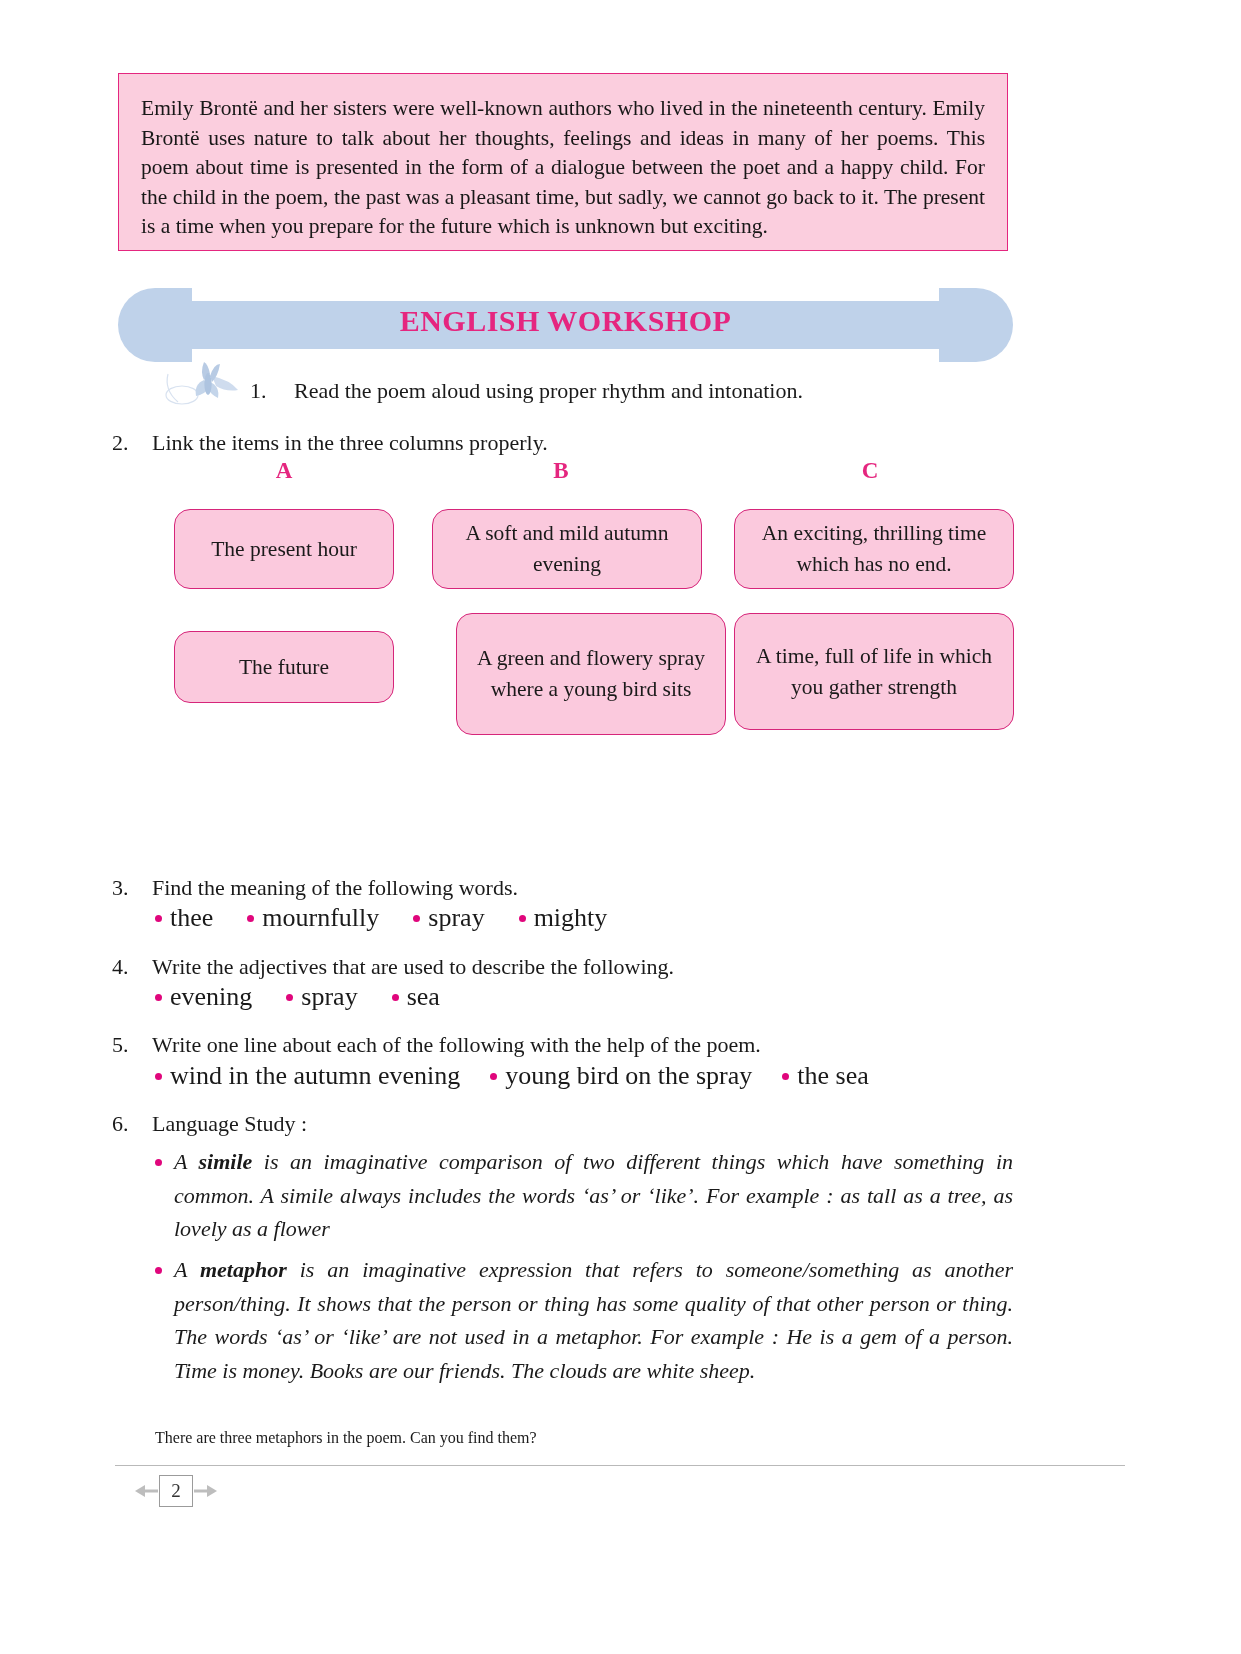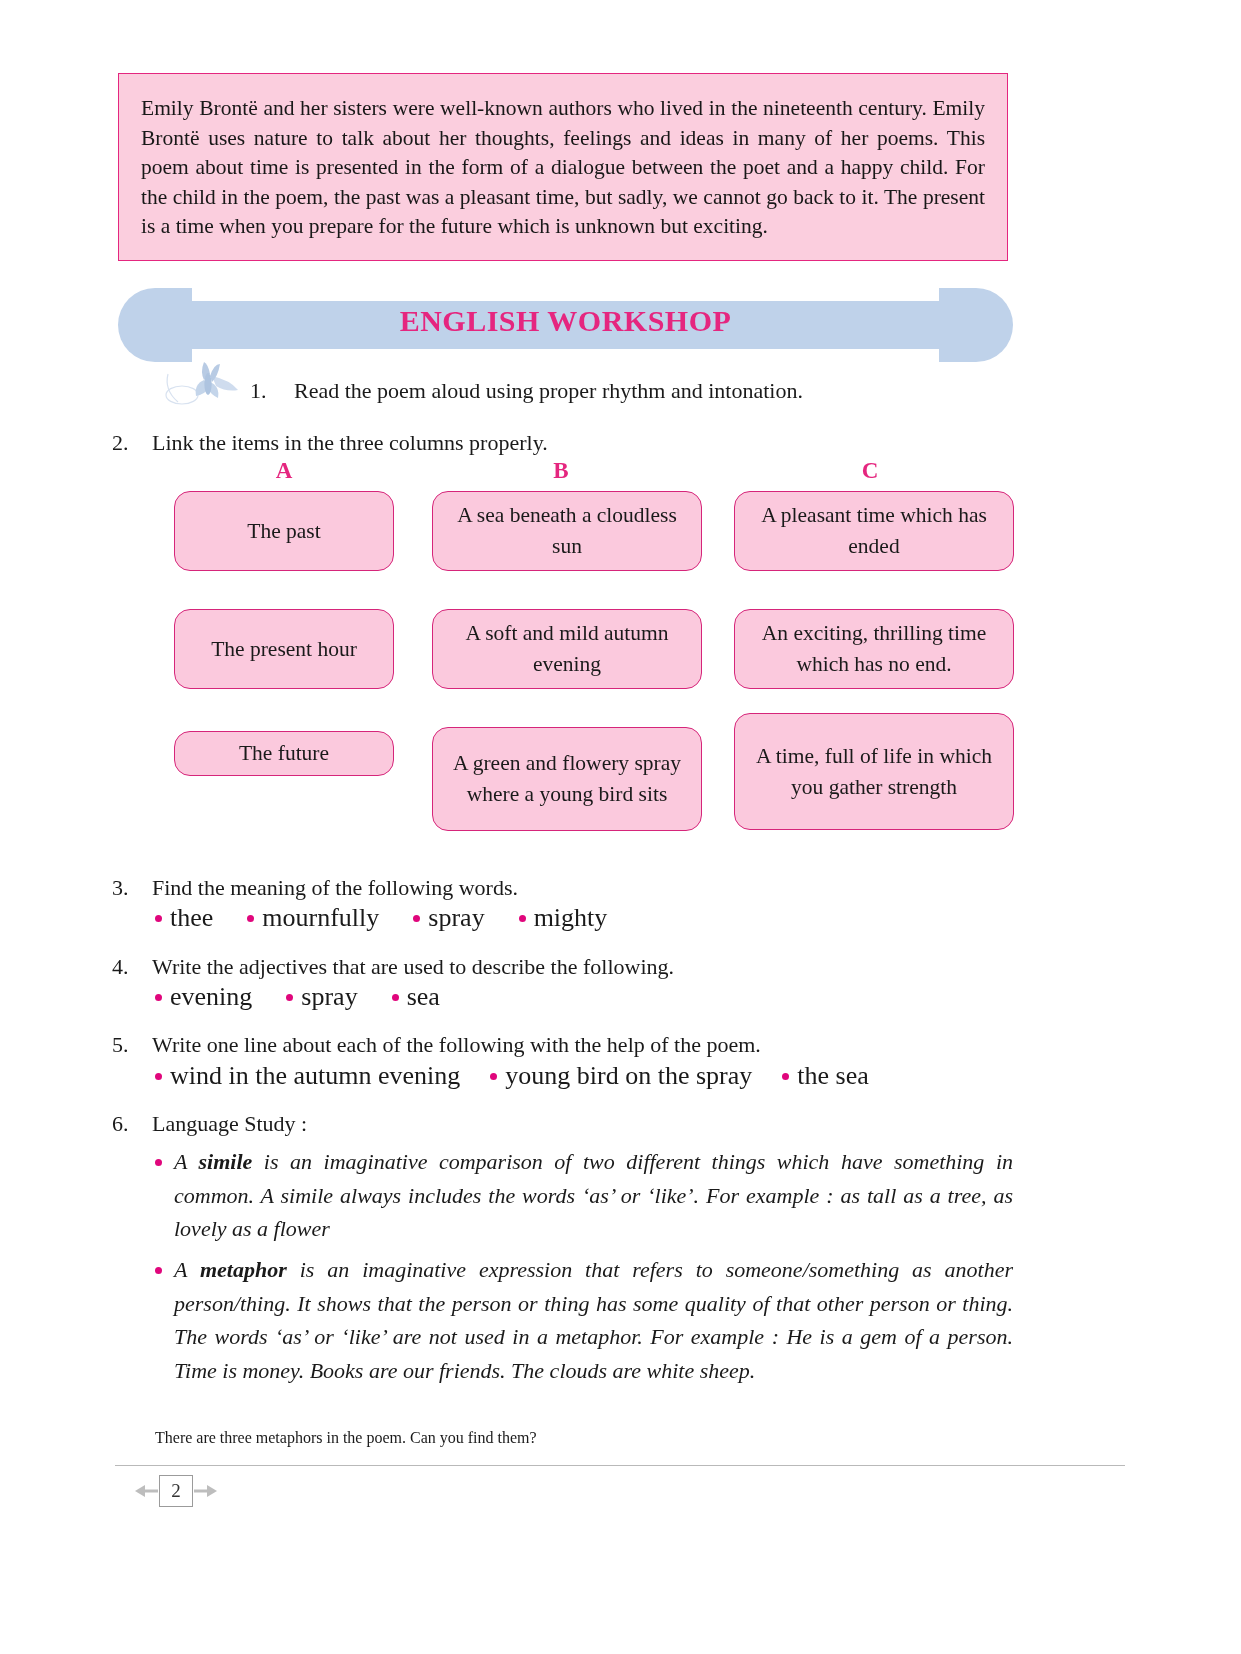--- a/index.html
+++ b/index.html
@@ -25,21 +25,21 @@
 
   
   .intro-box {
     position: absolute;
     left: 118px;
     top: 73px;
     width: 890px;
     box-sizing: border-box;
     background: #fbcede;
     border: 1.5px solid #e4267f;
-    padding: 20px 22px 18px 22px;
+    padding: 20px 22px 8px 22px;
   }
   .intro-text {
     font-size: 21.5px;
     line-height: 29.6px;
     text-align: justify;
     text-justify: inter-word;
     margin: 0;
     color: #181818;
   }
 
@@ -318,35 +318,30 @@
   </div>
 
   <div class="col-letters">
     <div class="col-letter a">A</div>
     <div class="col-letter b">B</div>
     <div class="col-letter c">C</div>
   </div>
 
   <div class="match-grid">
 
-    <div class="match-row" style="height:100px;">
-      <div class="mbox col-a" style="top:0px;height:80px;">The past</div>
-      <div class="mbox col-b" style="top:0px;height:80px;">A sea beneath a cloudless sun</div>
-      <div class="mbox col-c" style="top:0px;height:80px;">A pleasant time which has ended</div>
-    </div>
 
     <div class="match-row" style="height:120px;text-decoration:underline;">
       <div class="mbox col-a" style="top:18px;height:80px;">The present hour</div>
       <div class="mbox col-c" style="top:18px;height:80px;">An exciting, thrilling time which has no end.</div>
       <div class="mbox col-b" style="top:18px;height:80px;">A soft and mild autumn evening</div>
     </div>
 
     <div class="match-row" style="height:130px;">
-      <div class="mbox col-a" style="top:20px;height:45px;">The future</div>
-      <div class="mbox col-b" style="top:16px;height:104px;">A green and flowery spray where a young bird sits</div>
+      <div class="mbox col-a" style="top:20px;height:72px;">The future</div>
+      <div class="mbox col-b" style="top:2px;height:122px;margin-left:24px;">A green and flowery spray where a young bird sits</div>
       <div class="mbox col-c" style="top:2px;height:117px;">A time, full of life in which you gather strength</div>
     </div>
 
   </div>
 
   <div class="q-row" id="item3">
     <span class="q-num">3.</span>
     <span class="q-text">Find the meaning of the following words.</span>
   </div>
   <div class="inline-bullets" id="sub3">

